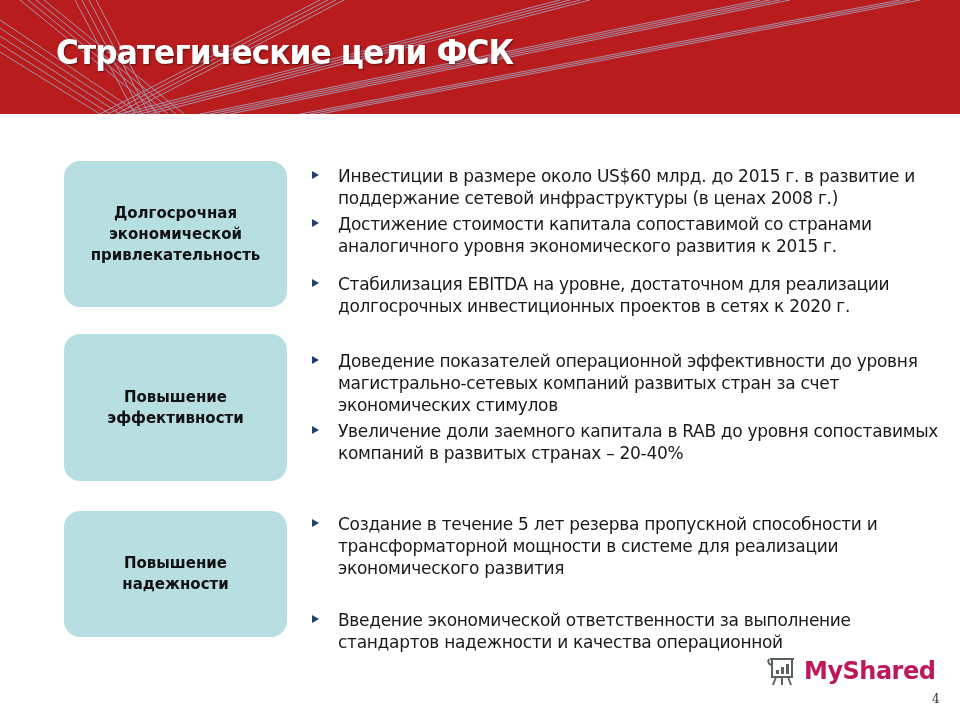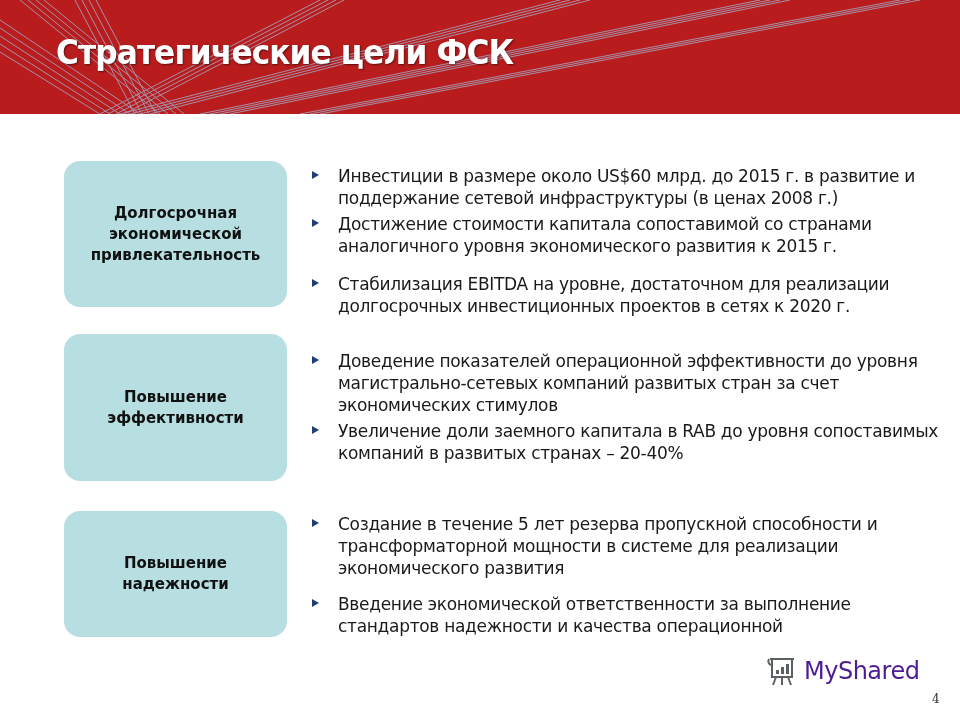--- a/index.html
+++ b/index.html
@@ -6,21 +6,21 @@
     body { width:960px; height:720px; position:relative; overflow:hidden; background:#ffffff; font-family:"DejaVu Sans", sans-serif; }
     .header { position:absolute; left:0; top:0; width:960px; height:114px; background:#b91c1c; overflow:hidden; }
     .header svg { position:absolute; left:0; top:0; }
     .title { position:absolute; left:56px; top:32px; color:#ffffff; font-family:"DejaVu Sans", sans-serif; font-weight:bold; font-size:34px; letter-spacing:-1px; transform:scaleX(0.92); transform-origin:left top; text-shadow:1px 1px 2px rgba(0,0,0,0.5); white-space:nowrap; }
     .goal-box { position:absolute; left:64px; width:223px; background:#b7dfe2; display:flex; align-items:center; justify-content:center; text-align:center;border-radius:16px; }
     .goal-box span { font-family:"DejaVu Sans", sans-serif; font-weight:bold; font-size:15px; line-height:21px; color:#111; }
     .bullets { position:absolute; left:310px; width:640px; margin:0; padding:0; list-style:none; }
     .bullets li { position:relative; padding-left:28px; font-family:"DejaVu Sans", sans-serif; font-size:17px; line-height:22px; color:#1a1a1a; letter-spacing:-0.3px; }
     .bullets .arrow { position:absolute; left:2px; top:6px; width:0; height:0; border-top:4px solid transparent; border-bottom:4px solid transparent; border-left:7px solid #1f3f73; }
     .logo { position:absolute; left:766px; top:655px; display:flex; align-items:center; }
-    .logo-text { font-family:"DejaVu Sans", sans-serif; font-size:24px; color:#4c1d95; margin-left:6px; letter-spacing:-0.5px; }
+    .logo-text { font-family:"DejaVu Sans", sans-serif; font-size:24px; color:#be185d; margin-left:6px; letter-spacing:-0.5px;font-weight:bold; }
     .page-num { position:absolute; left:932px; top:692px; font-family:"DejaVu Serif", serif; font-size:12px; color:#333; }
   </style>
 </head>
 <body>
 
 <div class="header">
   <svg width="960" height="114" viewBox="0 0 960 114">
     <g stroke="#9fb8d8" stroke-width="1" opacity="0.75" fill="none">
       <line x1="0" y1="20" x2="140" y2="114"></line>
         <line x1="0" y1="28" x2="130" y2="114"></line>
@@ -79,21 +79,21 @@
   <li><span class="arrow"></span><span>Увеличение доли заемного капитала в RAB до уровня сопоставимых компаний в развитых странах – 20-40%</span></li>
 </ul>
 
 <div class="goal-box" style="top:511px;height:126px;">
   <span>
     <span>Повышение</span><br>
     <span>надежности</span>
   </span>
 </div>
 <ul class="bullets" style="top:513px;">
-  <li style="margin-bottom:14px;"><span class="arrow"></span><span>Создание в течение 5 лет резерва пропускной способности и трансформаторной мощности в системе для реализации экономического развития</span></li>
+  <li style="margin-bottom:30px;"><span class="arrow"></span><span>Создание в течение 5 лет резерва пропускной способности и трансформаторной мощности в системе для реализации экономического развития</span></li>
   <li><span class="arrow"></span><span>Введение экономической ответственности за выполнение стандартов надежности и качества операционной</span></li>
 </ul>
 
 <div class="logo">
   <svg width="32" height="32" viewBox="0 0 32 32">
     <g fill="none" stroke="#5a6163" stroke-width="2">
       <path d="M4 4 h24 M6 4 v18 h20 v-18"></path>
       <path d="M3 4 q-2 4 2 6"></path>
       <line x1="10" y1="22" x2="7" y2="30"></line>
         <line x1="16" y1="22" x2="16" y2="30"></line>

